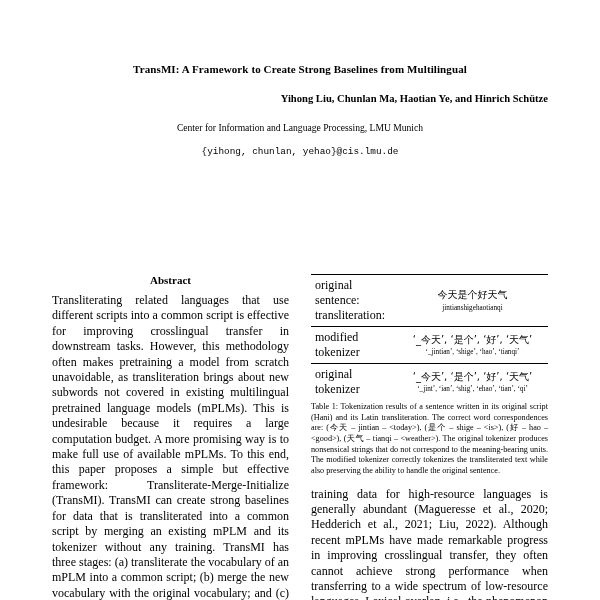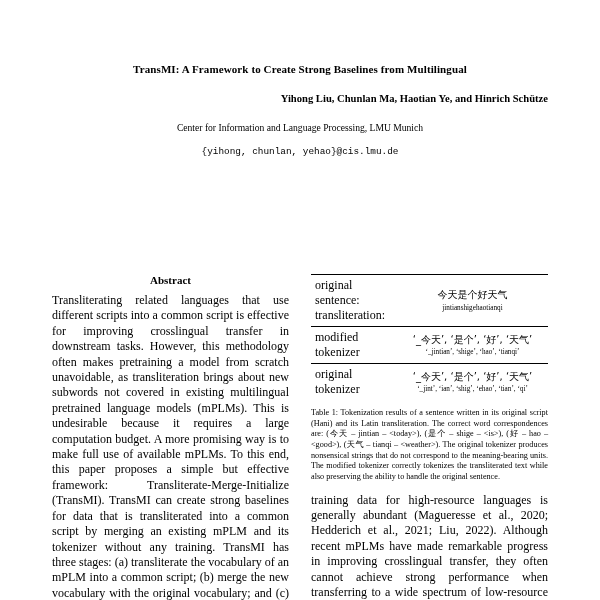--- a/index.html
+++ b/index.html
@@ -99,21 +99,21 @@
     text-align: left;
     font-size: 12px;
   }
   td.val {
     text-align: center;
     font-size: 7.2px;
     line-height: 1.45;
     word-break: break-all;
   }
   .caption {
-    margin-top: 8px;
+    margin-top: 2px;
     font-size: 8.2px;
     line-height: 1.3;
     text-align: justify;
   }
   .cjk {
     font-family: "DejaVu Sans", sans-serif;
     font-size: 10px;
   }
   .gap-after-table {
     height: 10px;

